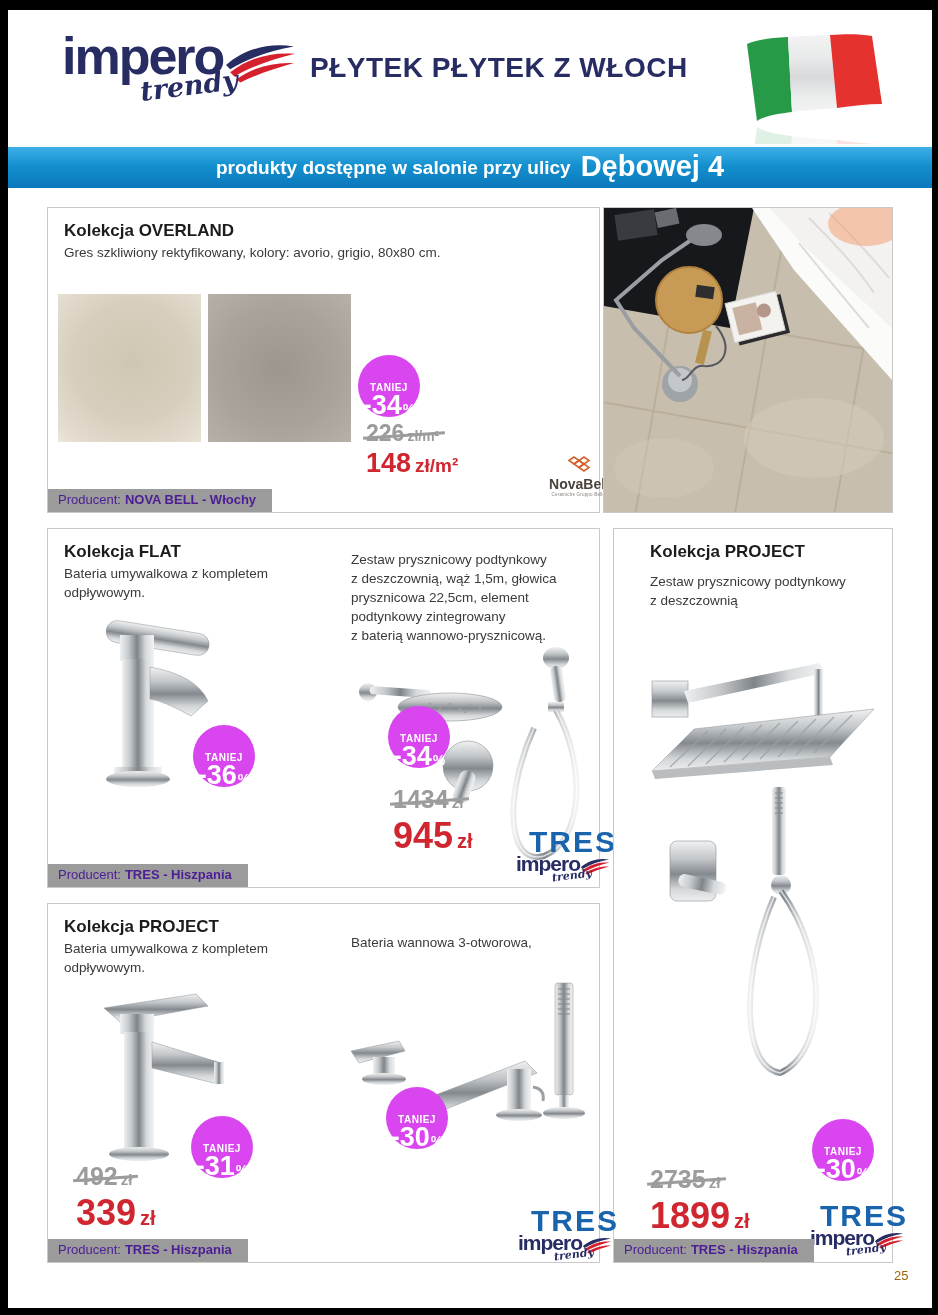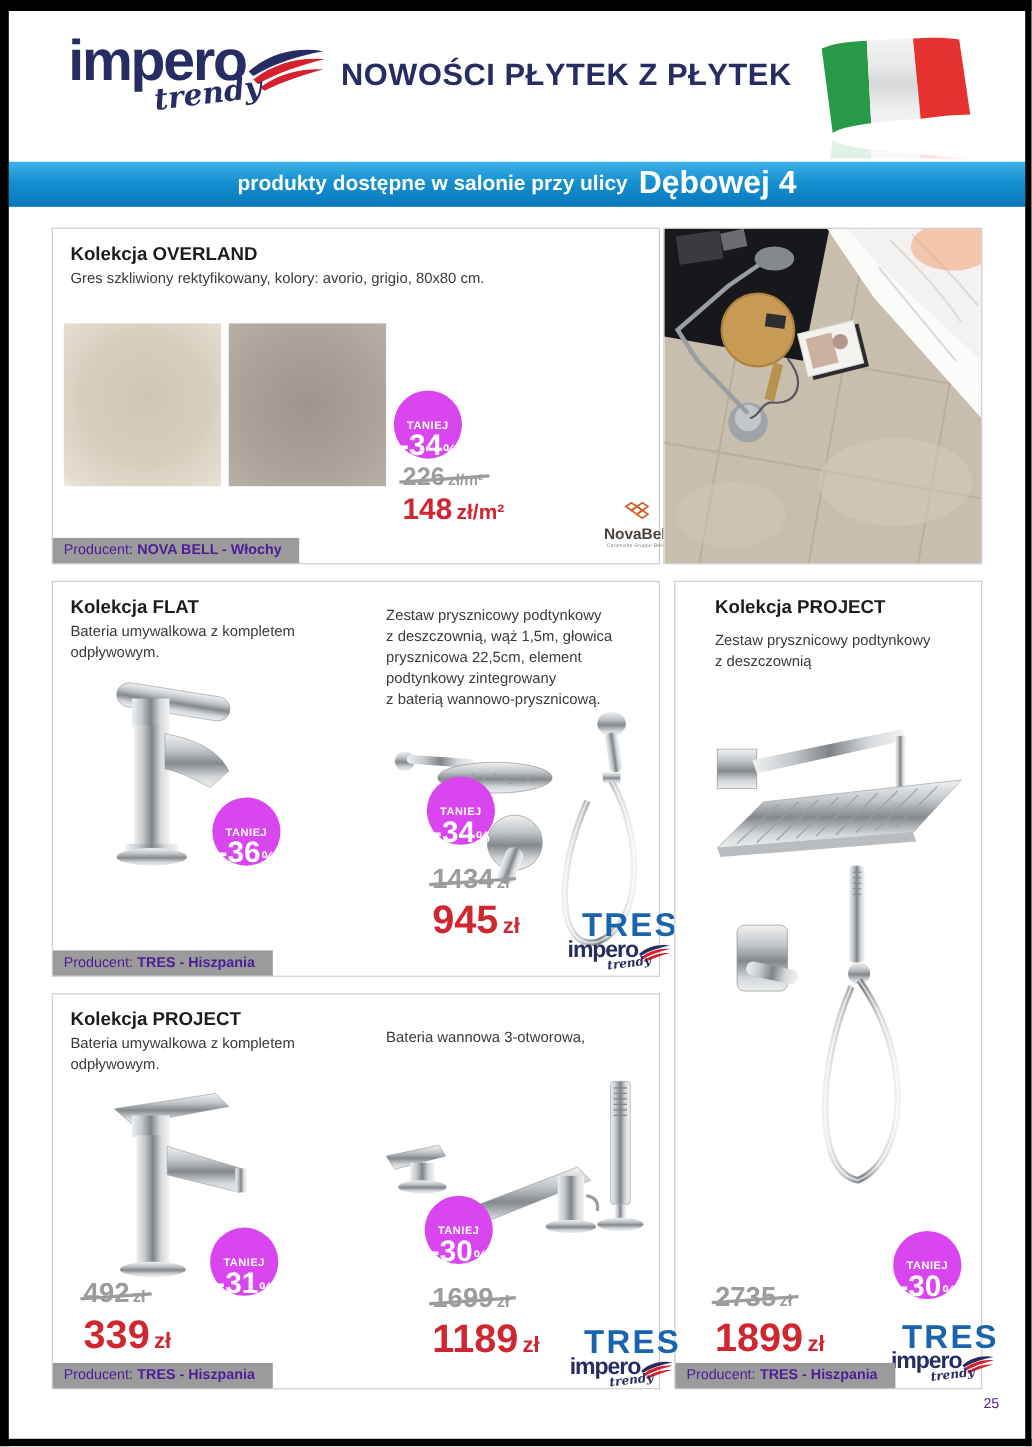--- a/index.html
+++ b/index.html
@@ -73,21 +73,21 @@
   .impero-small .iw{font-size:21px;font-weight:bold;color:#272c63;letter-spacing:-1px;line-height:1;}
   .impero-small .isw{position:absolute;left:64px;top:3px;}
   .impero-small .is{position:absolute;left:36px;top:16px;font-family:"DejaVu Serif",serif;font-style:italic;
         font-weight:bold;font-size:11px;color:#272c63;transform:rotate(-7deg);}
 
   .novabell{position:absolute;text-align:center;width:70px;}
   .novabell .nb-name{font-size:14px;font-weight:bold;color:#4a423c;line-height:1;margin-top:1px;}
   .novabell .nb-tag{font-size:4.5px;color:#8a817a;margin-top:1px;letter-spacing:.2px;}
 
   .art{position:absolute;}
-  .page-num{position:absolute;left:894px;top:1268px;font-size:13px;color:#4c1d95;}
+  .page-num{position:absolute;left:894px;top:1268px;font-size:13px;color:#a16207;}
 </style>
 </head>
 <body>
 
 <svg width="0" height="0" style="position:absolute" aria-hidden="true">
   <defs>
     <linearGradient id="gv" x1="0" y1="0" x2="1" y2="0">
       <stop offset="0" stop-color="#eef0f1"></stop>
         <stop offset=".25" stop-color="#c6cacd"></stop>
       <stop offset=".5" stop-color="#7e8489"></stop>
@@ -113,21 +113,21 @@
   <div class="brand-logo">
     <span class="brand-word">impero</span>
     <svg class="brand-swoosh" width="72" height="48" viewBox="0 0 70 46">
       <path d="M2,26 C20,10 44,4 68,8 C46,12 24,19 6,30 Z" fill="#272c63"></path>
       <path d="M6,33 C24,19 46,13 69,15 C48,20 28,27 10,37 Z" fill="#d5212e"></path>
       <path d="M12,40 C28,28 48,23 68,24 C50,29 32,35 16,43 Z" fill="#d5212e"></path>
     </svg>
     <span class="brand-script">trendy</span>
   </div>
 
-  <h1 class="page-title">NOWOŚCI PŁYTEK Z PŁYTEK</h1>
+  <h1 class="page-title">PŁYTEK PŁYTEK Z WŁOCH</h1>
 
   <div class="flag-wrap">
     <svg width="160" height="118" viewBox="0 0 160 118">
       <g>
         <path d="M15,18 C25,14 36,12 56,11 L60,86 C45,88 32,90 25,95 Z" fill="#279a48"></path>
         <path d="M56,11 C70,10 85,9 98,9 L105,82 C90,83 75,84 60,86 Z" fill="#f4f4f4"></path>
         <path d="M56,11 C70,10 85,9 98,9 L105,82 C90,83 75,84 60,86 Z" fill="url(#gh)" opacity=".25"></path>
         <path d="M98,9 C115,8 128,8 140,10 L150,78 C135,78 120,80 105,82 Z" fill="#e5322e"></path>
       </g>
       <g transform="translate(0,196) scale(1,-1)" opacity=".14">
@@ -419,28 +419,20 @@
       <rect x="216" y="126" width="10" height="14" fill="url(#gv)"></rect>
       <ellipse cx="221" cy="144" rx="21" ry="6" fill="url(#gh)"></ellipse>
     </svg>
     <div class="badge" style="left:338px;top:183px;">
       <span class="lbl">TANIEJ</span>
       <span class="val">
           <span>-30</span>
           <span class="pct">%</span>
         </span>
     </div>
-    <div class="prices" style="left:345px;top:262px;">
-      <div class="old-price">
-        <span class="n">1699</span><span class="u">zł</span>
-      </div>
-      <div class="new-price">
-        <span class="n">1189</span><span class="u">zł</span>
-      </div>
-    </div>
     <div class="tres" style="left:483px;top:300px;"><span>TRES</span></div>
     <div class="impero-small" style="left:470px;top:328px;">
       <span class="iw">impero</span>
       <svg class="isw" width="30" height="20" viewBox="0 0 70 46">
         <path d="M2,26 C20,10 44,4 68,8 C46,12 24,19 6,30 Z" fill="#272c63"></path>
         <path d="M6,33 C24,19 46,13 69,15 C48,20 28,27 10,37 Z" fill="#d5212e"></path>
         <path d="M12,40 C28,28 48,23 68,24 C50,29 32,35 16,43 Z" fill="#d5212e"></path>
       </svg>
       <span class="is">trendy</span>
     </div>

